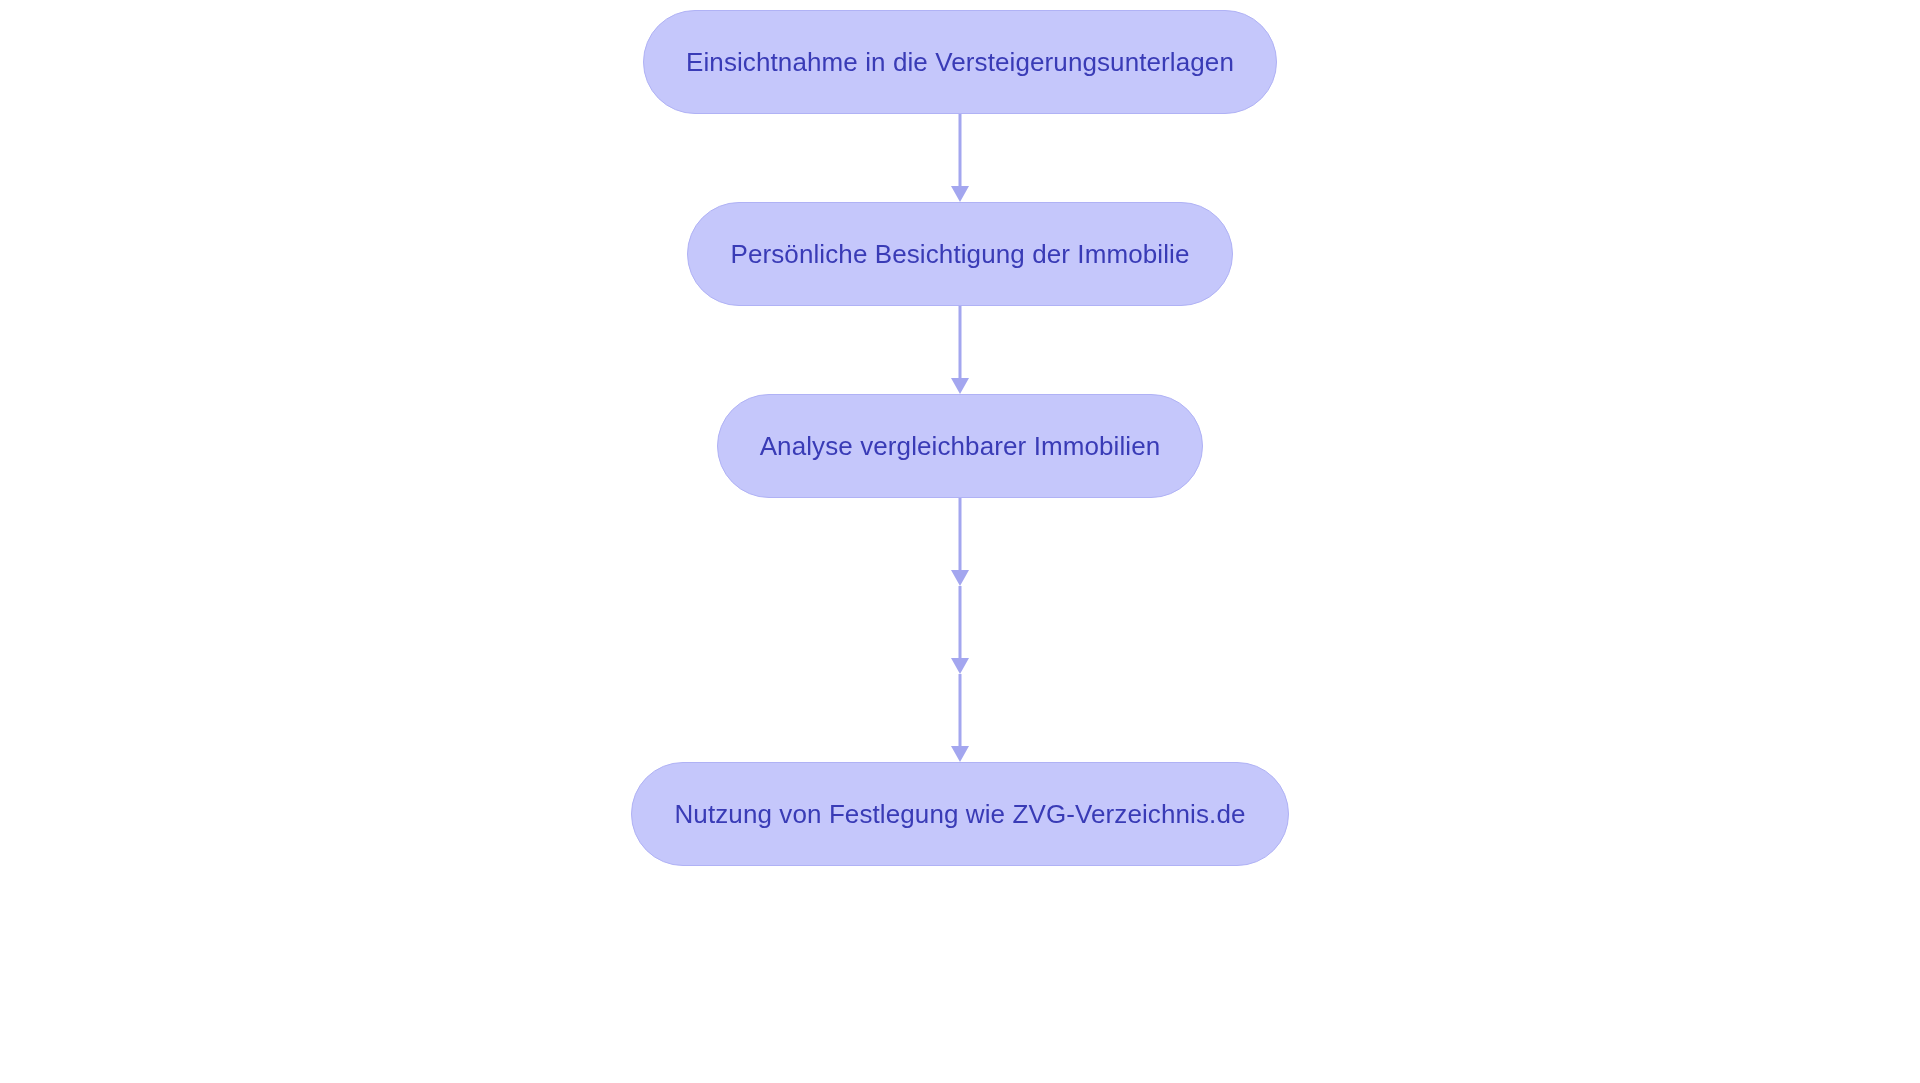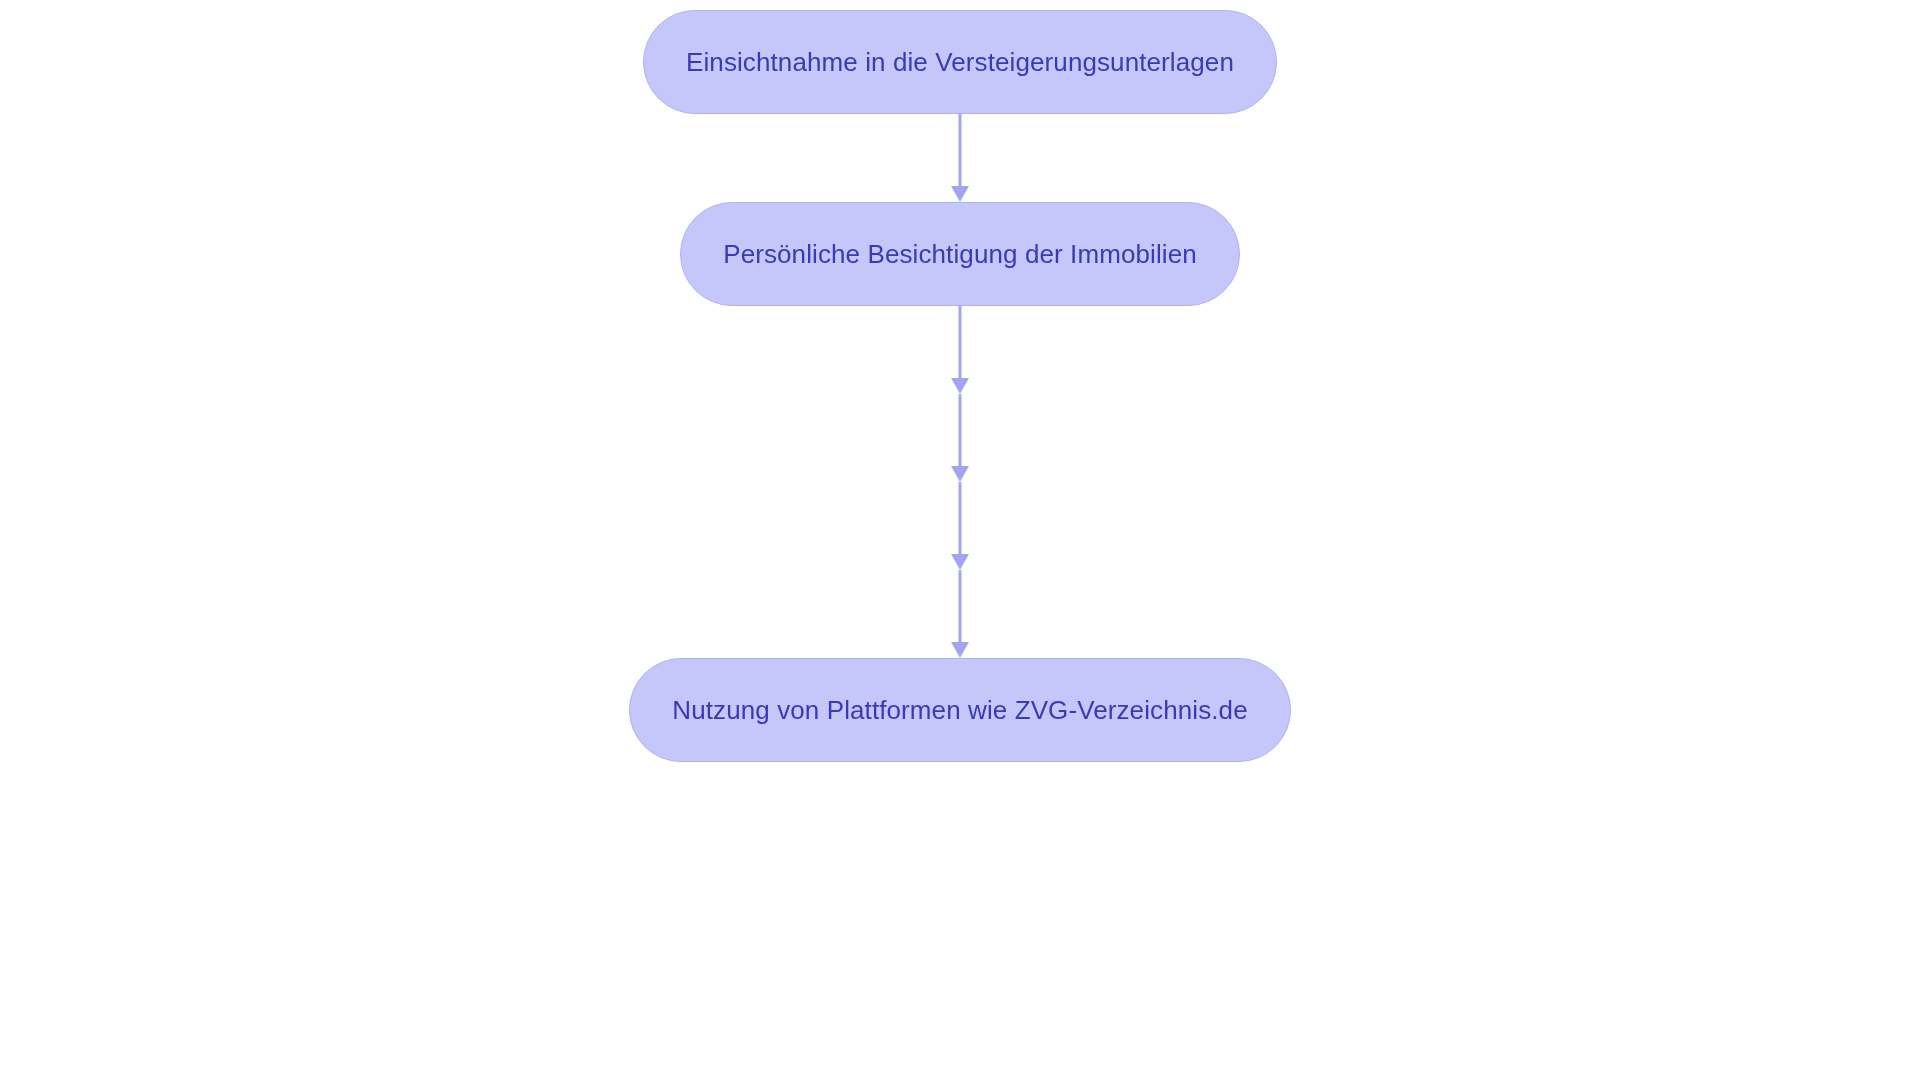--- a/index.html
+++ b/index.html
@@ -76,43 +76,46 @@
   <div class="node">
     <span>Einsichtnahme in die Versteigerungsunterlagen</span>
   </div>
 
   <div class="connector">
     <span class="line"></span>
     <span class="arrow"></span>
   </div>
 
   <div class="node">
-    <span>Persönliche Besichtigung der Immobilien</span>
+    <span>Persönliche Besichtigung der Immobilie</span>
+  </div>
+
+  <div class="connector">
+    <span class="line"></span>
+    <span class="arrow"></span>
+  </div>
+
+  <div class="node">
+    <span>Analyse vergleichbarer Immobilien</span>
   </div>
 
   <div class="connector">
     <span class="line"></span>
     <span class="arrow"></span>
   </div>
 
 
   <div class="connector">
     <span class="line"></span>
     <span class="arrow"></span>
   </div>
 
 
   <div class="connector">
     <span class="line"></span>
     <span class="arrow"></span>
   </div>
 
-
-  <div class="connector">
-    <span class="line"></span>
-    <span class="arrow"></span>
-  </div>
-
   <div class="node">
-    <span>Nutzung von Plattformen wie ZVG-Verzeichnis.de</span>
+    <span>Nutzung von Festlegung wie ZVG-Verzeichnis.de</span>
   </div>
 
 </div>
 
 </body></html>

